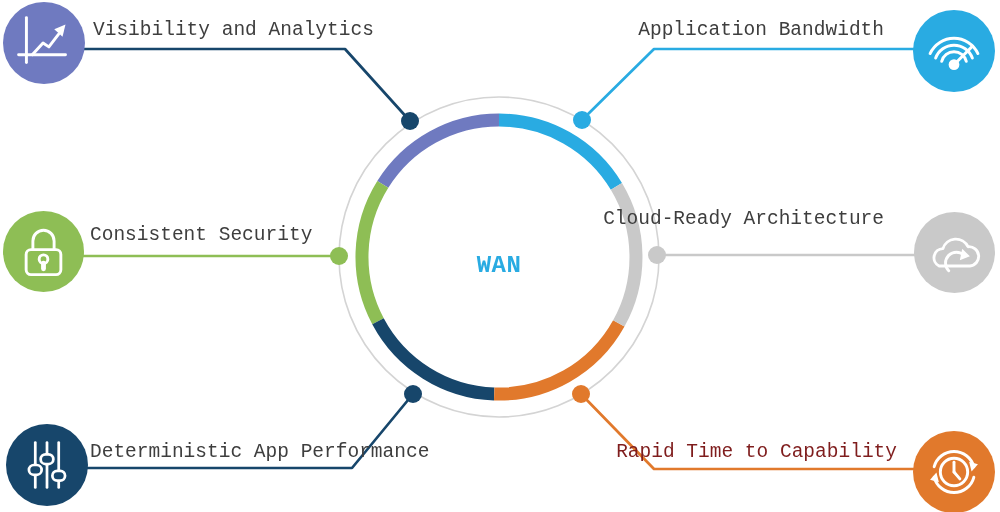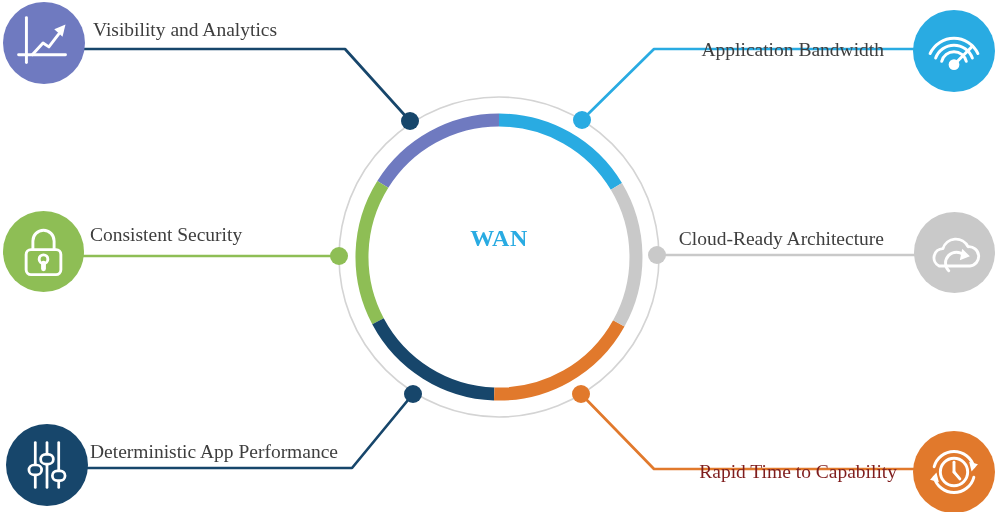--- a/index.html
+++ b/index.html
@@ -1,27 +1,27 @@
 <!DOCTYPE html>
 <html><head>
 <meta charset="utf-8">
 <style>
   html,body{margin:0;padding:0;background:#fff;}
   .canvas{
     position:relative;width:1000px;height:512px;background:#fff;
-    overflow:hidden;font-family:Liberation Serif, serif;
+    overflow:hidden;font-family:Liberation Mono, monospace;
   }
   .bg{position:absolute;left:0;top:0;}
   .node{position:absolute;}
   .node svg{display:block;width:100%;height:100%;}
   .label{
     position:absolute;font-size:19.5px;line-height:26px;white-space:nowrap;
     color:#3E3E3E;
   }
-  .label.right{text-align:left;margin-top:20px;}
+  .label.right{text-align:left;}
   .title{
     position:absolute;left:349px;top:223px;width:300px;text-align:center;
     font-weight:bold;font-size:24px;line-height:30px;letter-spacing:0.5px;
   }
 </style>
 </head>
 <body>
 
 <div class="canvas">
 
@@ -133,17 +133,17 @@
         <path d="M42 42 L48 49"></path>
         <path d="M21.7 36.6 A21 21 0 0 1 62.3 36.6"></path>
         <path d="M62.3 47.4 A21 21 0 0 1 21.7 47.4"></path>
       </g>
       <path d="M57.5 31.5 L66.5 34 L60 41.5 Z" fill="#FFFFFF"></path>
       <path d="M26.5 52.5 L17.5 50 L24 42.5 Z" fill="#FFFFFF"></path>
     </svg>
   </div>
   <div class="label right" style="right: 103px; top: 439px; color: #7f1d1d;">Rapid Time to Capability</div>
 
-  <div class="title" style="color: rgb(41, 171, 226);">
+  <div class="title" style="color: rgb(41, 171, 226); margin-top: 28px;">
     <div>WAN</div>
   </div>
 
 </div>
 
 </body></html>

